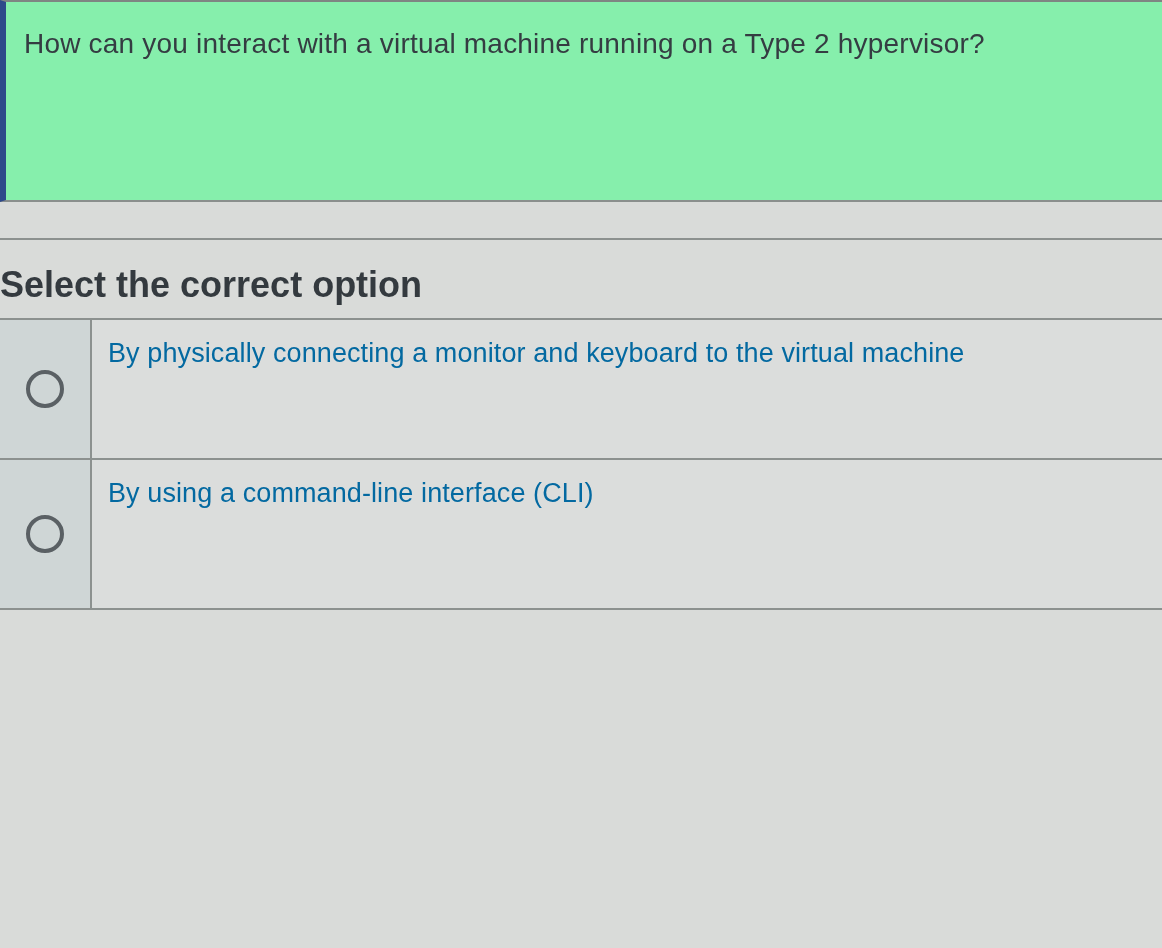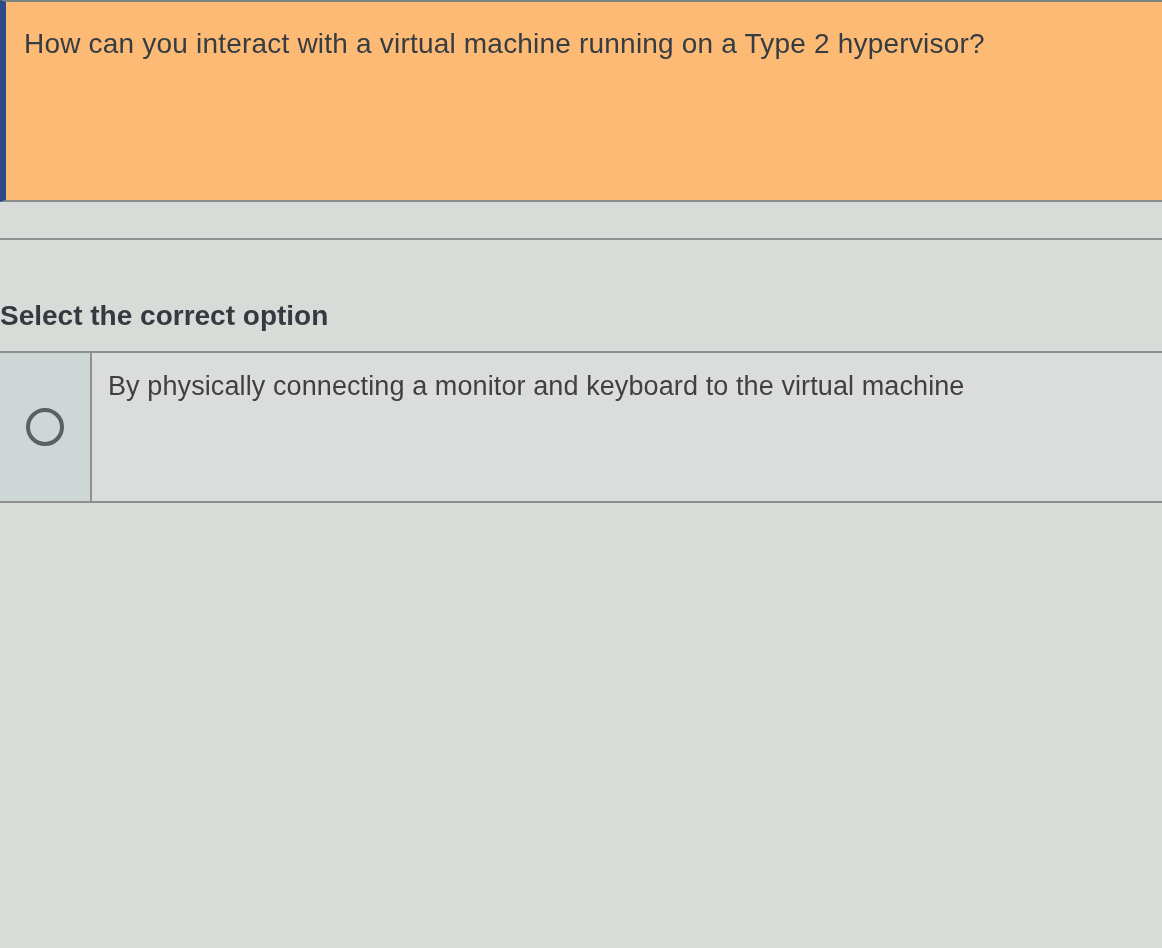--- a/index.html
+++ b/index.html
@@ -11,39 +11,38 @@
     overflow: hidden;
   }
   .page {
     width: 100%;
     height: 100%;
   }
   .question-box {
     border-top: 2px solid #7f8583;
     border-bottom: 2px solid #8a8f8d;
     border-left: 6px solid #2e4a8a;
-    background: #fdba74;
+    background: #86efac;
     padding: 26px 22px 140px 18px;
   }
   .question-text {
     font-size: 28px;
     font-weight: 400;
     color: #353c42;
     letter-spacing: 0.2px;
   }
   .gap {
     height: 38px;
     border-bottom: 2px solid #8c918f;
   }
   .instruction {
-    font-size: 28px;
+    font-size: 36px;
     font-weight: 700;
     color: #343a3f;
-    padding: 24px 0 19px 0;
-    margin-top: 36px;
+    padding: 24px 0 12px 0;
   }
   .options {
     border-top: 2px solid #8c918f;
   }
   .option-row {
     display: flex;
     align-items: stretch;
     border-bottom: 2px solid #8c918f;
     min-height: 140px;
   }
@@ -67,21 +66,21 @@
     background: transparent;
   }
   .option-text-cell {
     flex: 1;
     padding: 18px 20px 18px 16px;
     background: #dbdddc;
   }
   .option-text {
     font-size: 27px;
     font-weight: 400;
-    color: #404040;
+    color: #0369a1;
     letter-spacing: 0.1px;
   }
 </style>
 </head>
 <body>
 
 <div class="page">
 
   <div class="question-box">
     <div class="question-text">How can you interact with a virtual machine running on a Type 2 hypervisor?</div>
@@ -95,18 +94,26 @@
 
     <div class="option-row">
       <div class="radio-cell">
         <div class="radio-circle"></div>
       </div>
       <div class="option-text-cell">
         <div class="option-text">By physically connecting a monitor and keyboard to the virtual machine</div>
       </div>
     </div>
 
+    <div class="option-row">
+      <div class="radio-cell">
+        <div class="radio-circle"></div>
+      </div>
+      <div class="option-text-cell">
+        <div class="option-text">By using a command-line interface (CLI)</div>
+      </div>
+    </div>
 
 
 
   </div>
 
 </div>
 
 </body></html>

